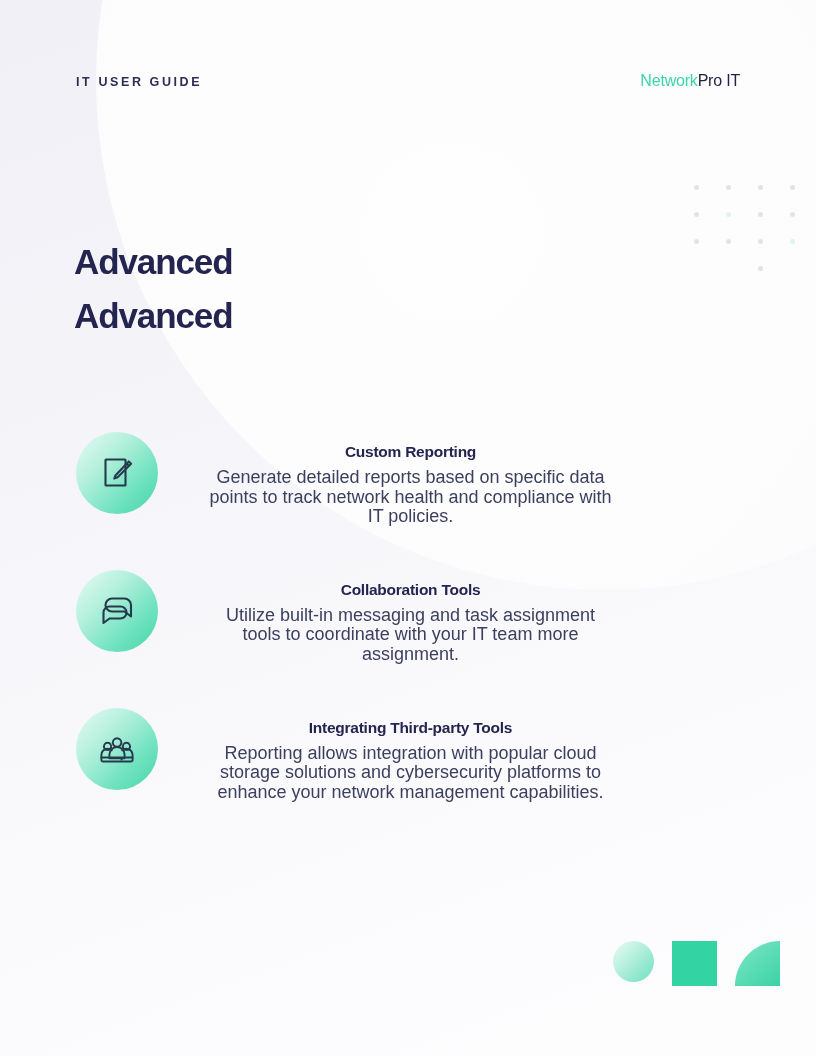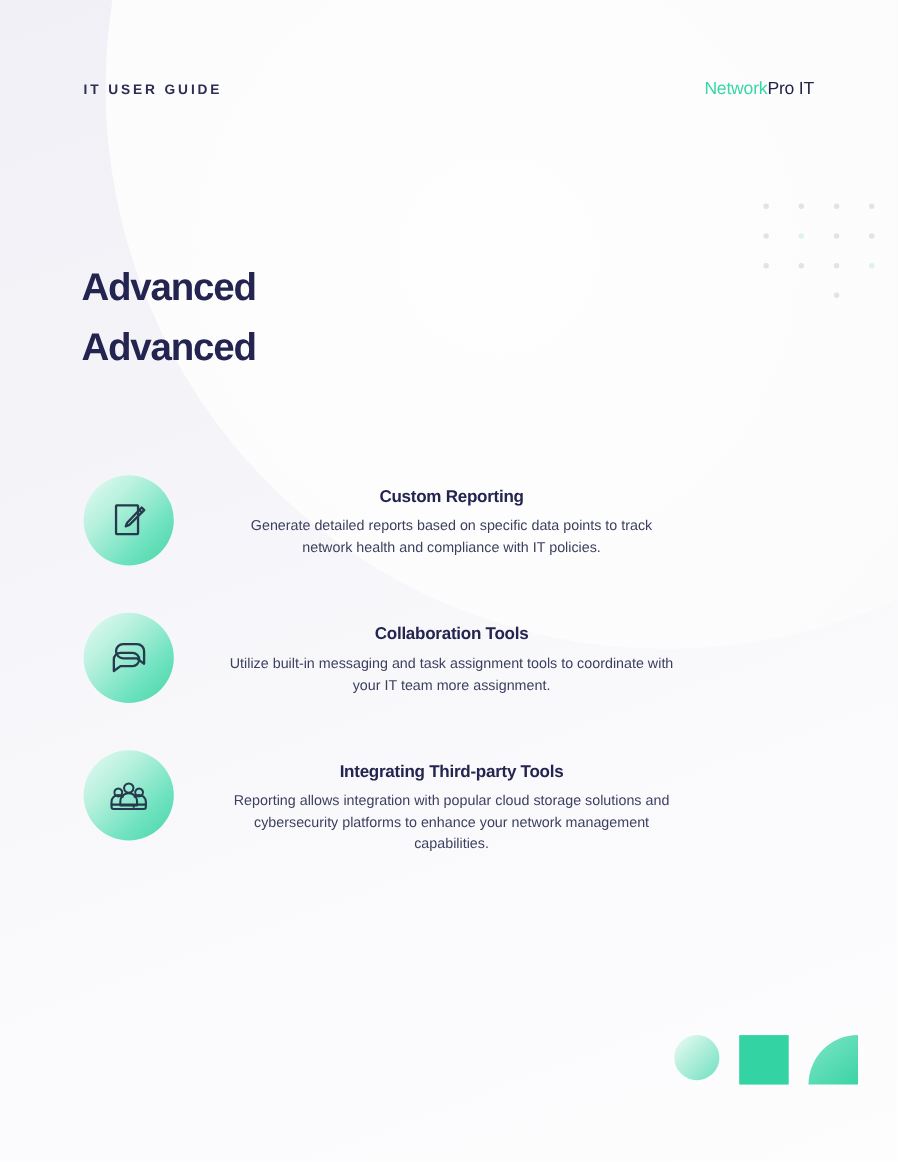--- a/index.html
+++ b/index.html
@@ -120,21 +120,21 @@
 
   .feat-body { padding-top: 11px; text-align: center; }
   .feat-title {
     font-size: 15.5px;
     font-weight: 700;
     color: #242450;
     letter-spacing: -0.25px;
     margin: 0 0 7px 0;
   }
   .feat-desc {
-    font-size: 13px;
+    font-size: 18px;
     line-height: 19.6px;
     color: #3c3f5e;
     margin: 0;
     max-width: 405px;
   }
 
   
   #deco-shapes {
     position: absolute;
     left: 613px;

